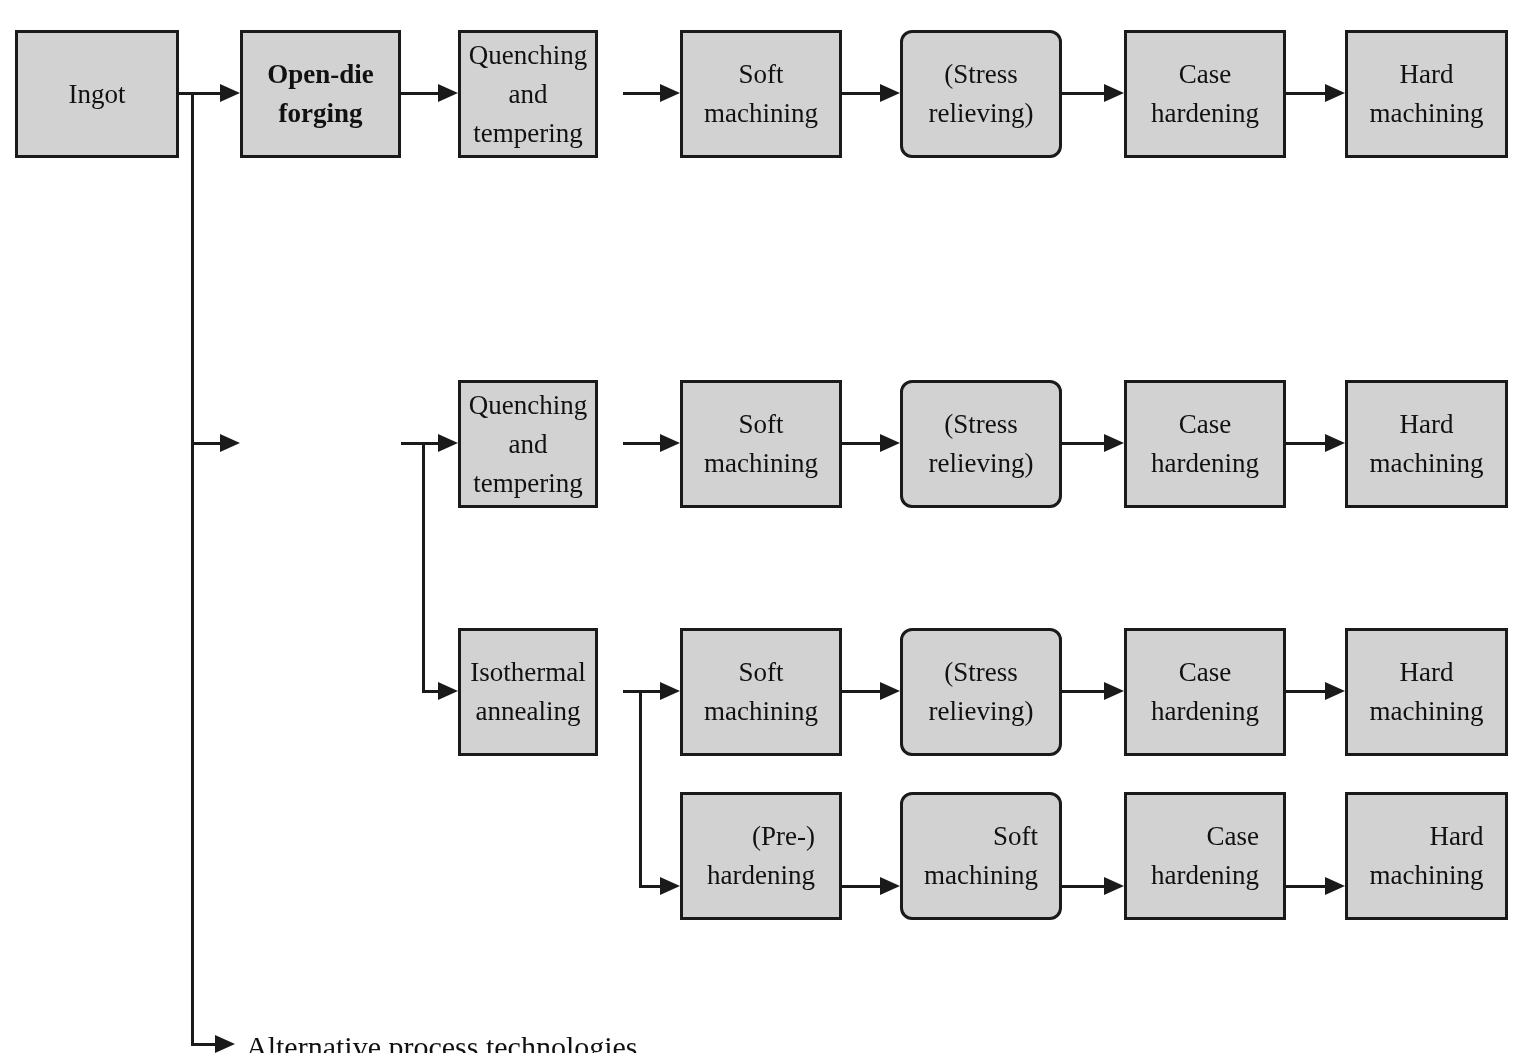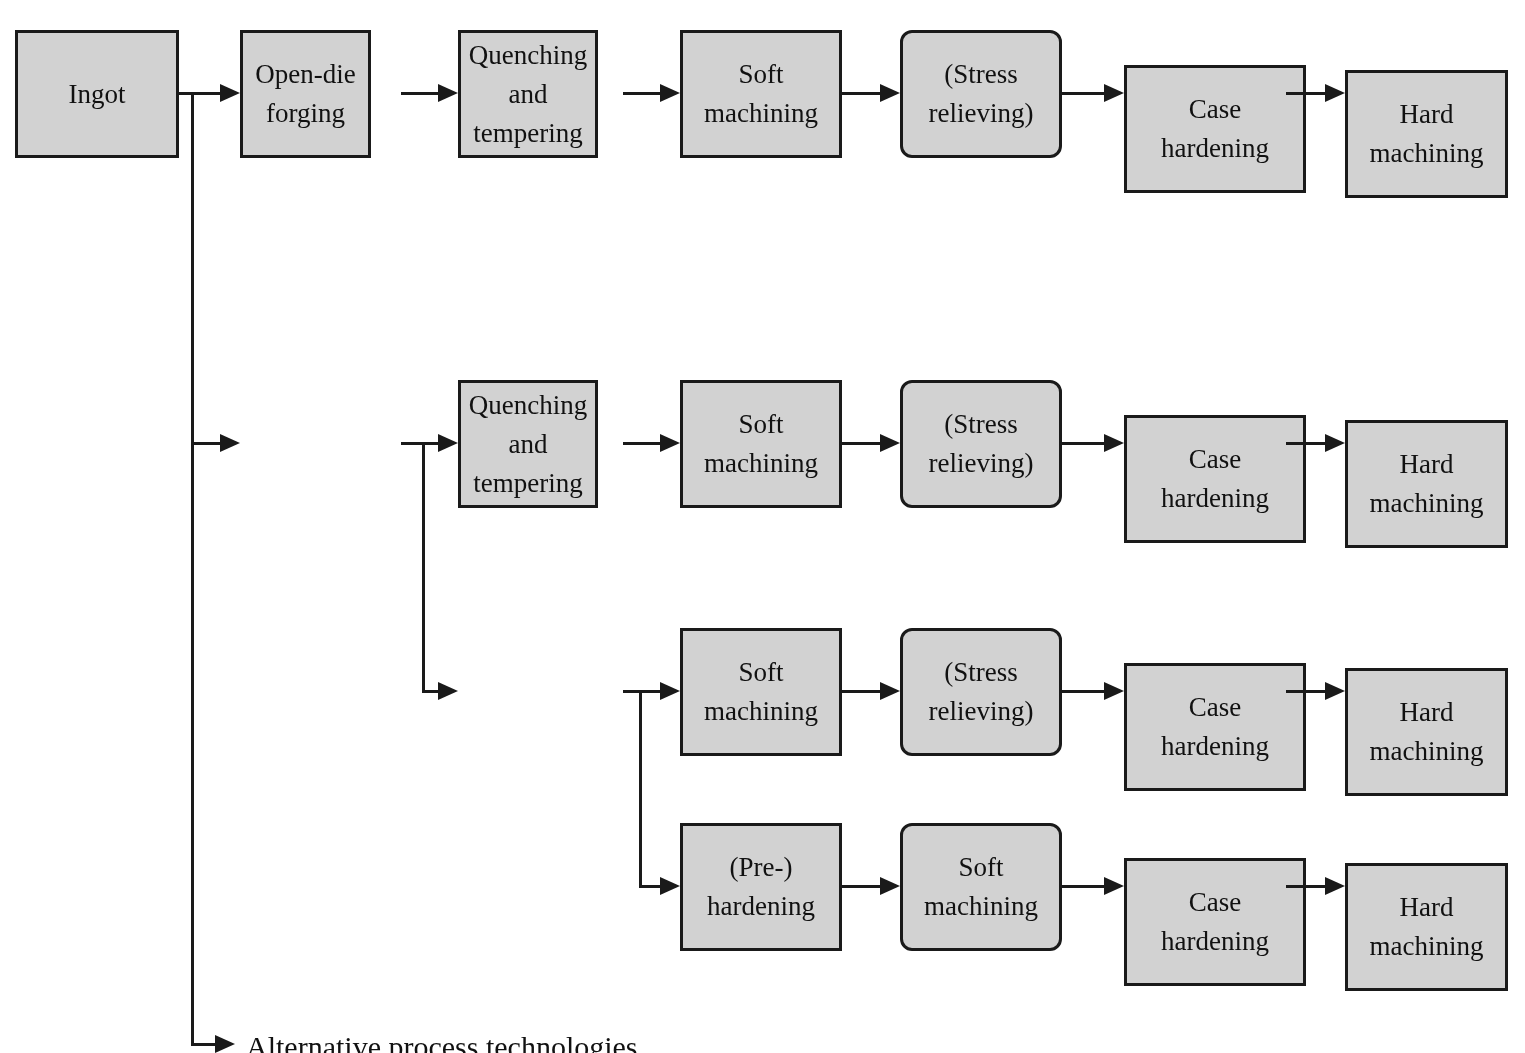--- a/index.html
+++ b/index.html
@@ -25,31 +25,31 @@
     display: flex;
     align-items: center;
     justify-content: center;
     text-align: center;
     font-size: 27px;
     line-height: 39px;
     white-space: pre-line;
   }
   
   .c0 { left: 15px;   width: 164px; }
-  .c1 { left: 240px;  width: 131px; }
+  .c1 { left: 240px;  width: 161px; font-weight: bold; }
   .c2 { left: 458px;  width: 140px; }
   .c3 { left: 680px;  width: 162px; }
   .c4 { left: 900px;  width: 162px; border-radius: 12px; }
-  .c5 { left: 1124px; width: 182px; margin-top: 35px; }
-  .c6 { left: 1345px; width: 163px; margin-top: 40px; }
+  .c5 { left: 1124px; width: 162px; }
+  .c6 { left: 1345px; width: 163px; }
   
   .r1 { top: 30px; }
   .r2 { top: 380px; }
   .r3 { top: 628px; }
-  .r4 { top: 823px; }
+  .r4 { top: 792px; text-align: right; }
   
   .hline {
     position: absolute;
     height: 3px;
     background: var(--line-color, #1a1a1a);
   }
   .vline {
     position: absolute;
     width: 3px;
     background: var(--line-color, #1a1a1a);
@@ -96,20 +96,22 @@
 tempering</div>
   <div class="box c3 r2">Soft
 machining</div>
   <div class="box c4 r2">(Stress
 relieving)</div>
   <div class="box c5 r2">Case
 hardening</div>
   <div class="box c6 r2">Hard
 machining</div>
 
+  <div class="box c2 r3">Isothermal
+annealing</div>
   <div class="box c3 r3">Soft
 machining</div>
   <div class="box c4 r3">(Stress
 relieving)</div>
   <div class="box c5 r3">Case
 hardening</div>
   <div class="box c6 r3">Hard
 machining</div>
 
   <div class="box c3 r4">(Pre-)

